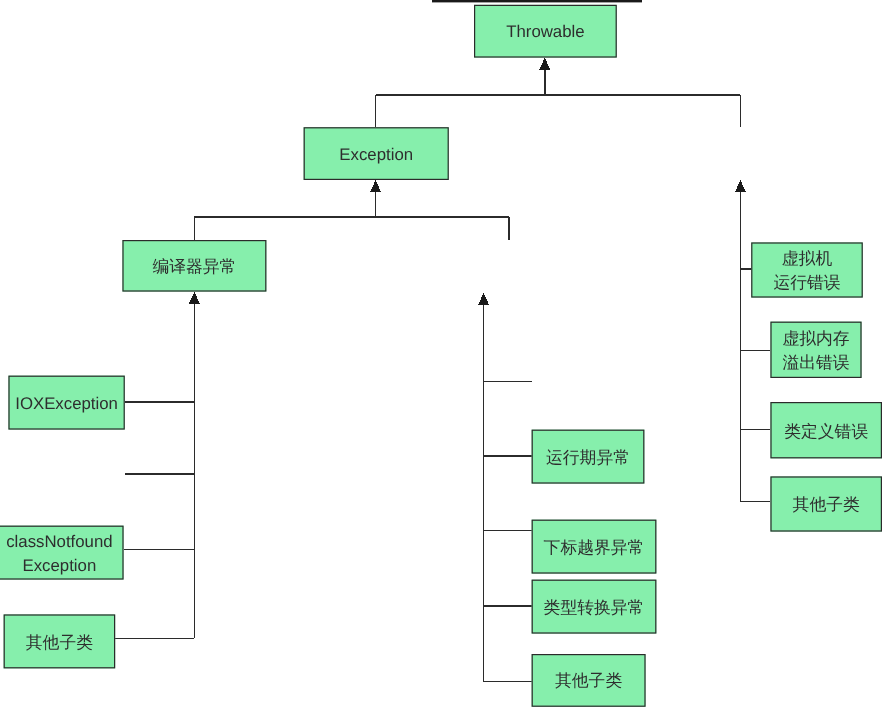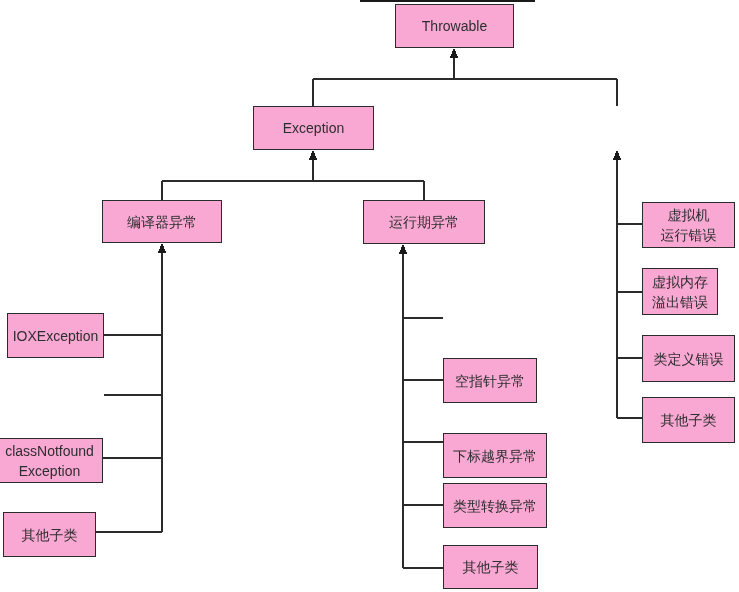--- a/index.html
+++ b/index.html
@@ -7,21 +7,21 @@
     position: relative;
     width: 739px; height: 592px;
     background: #ffffff;
     overflow: hidden;
     font-family: "Liberation Sans", "DejaVu Sans", sans-serif;
   }
   #wires { position: absolute; left: 0; top: 0; }
   .node {
     position: absolute;
     box-sizing: border-box;
-    background: #f9a8d4;
+    background: #86efac;
     border: 1px solid #2b2b2b;
     display: flex;
     align-items: center;
     justify-content: center;
   }
   .node-label {
     white-space: pre-line;
     text-align: center;
     font-size: 14px;
     line-height: 20px;
@@ -81,49 +81,46 @@
     <span class="node-label">Throwable</span>
   </div>
 
   <div class="node" style="left:253px;top:106px;width:121px;height:44px">
     <span class="node-label">Exception</span>
   </div>
 
   <div class="node" style="left:102px;top:200px;width:120px;height:43px">
     <span class="node-label">编译器异常</span>
   </div>
-  <div class="node" style="left:363px;top:200px;width:122px;height:44px">
-    <span class="node-label">运行期异常</span>
-  </div>
 
   <div class="node" style="left:7px;top:313px;width:97px;height:45px">
     <span class="node-label">IOXException</span>
   </div>
   <div class="node" style="left:-4px;top:438px;width:107px;height:45px">
     <span class="node-label">classNotfound
 Exception</span>
   </div>
   <div class="node" style="left:3px;top:512px;width:93px;height:45px">
     <span class="node-label">其他子类</span>
   </div>
 
   <div class="node" style="left:443px;top:358px;width:94px;height:45px">
-    <span class="node-label">空指针异常</span>
+    <span class="node-label">运行期异常</span>
   </div>
   <div class="node" style="left:443px;top:433px;width:104px;height:45px">
     <span class="node-label">下标越界异常</span>
   </div>
   <div class="node" style="left:443px;top:483px;width:104px;height:45px">
     <span class="node-label">类型转换异常</span>
   </div>
   <div class="node" style="left:443px;top:545px;width:95px;height:44px">
     <span class="node-label">其他子类</span>
   </div>
 
-  <div class="node" style="left:642px;top:202px;width:93px;height:46px">
+  <div class="node" style="left:626px;top:202px;width:93px;height:46px">
     <span class="node-label">虚拟机
 运行错误</span>
   </div>
   <div class="node" style="left:642px;top:268px;width:76px;height:47px">
     <span class="node-label">虚拟内存
 溢出错误</span>
   </div>
   <div class="node" style="left:642px;top:335px;width:93px;height:47px">
     <span class="node-label">类定义错误</span>
   </div>

